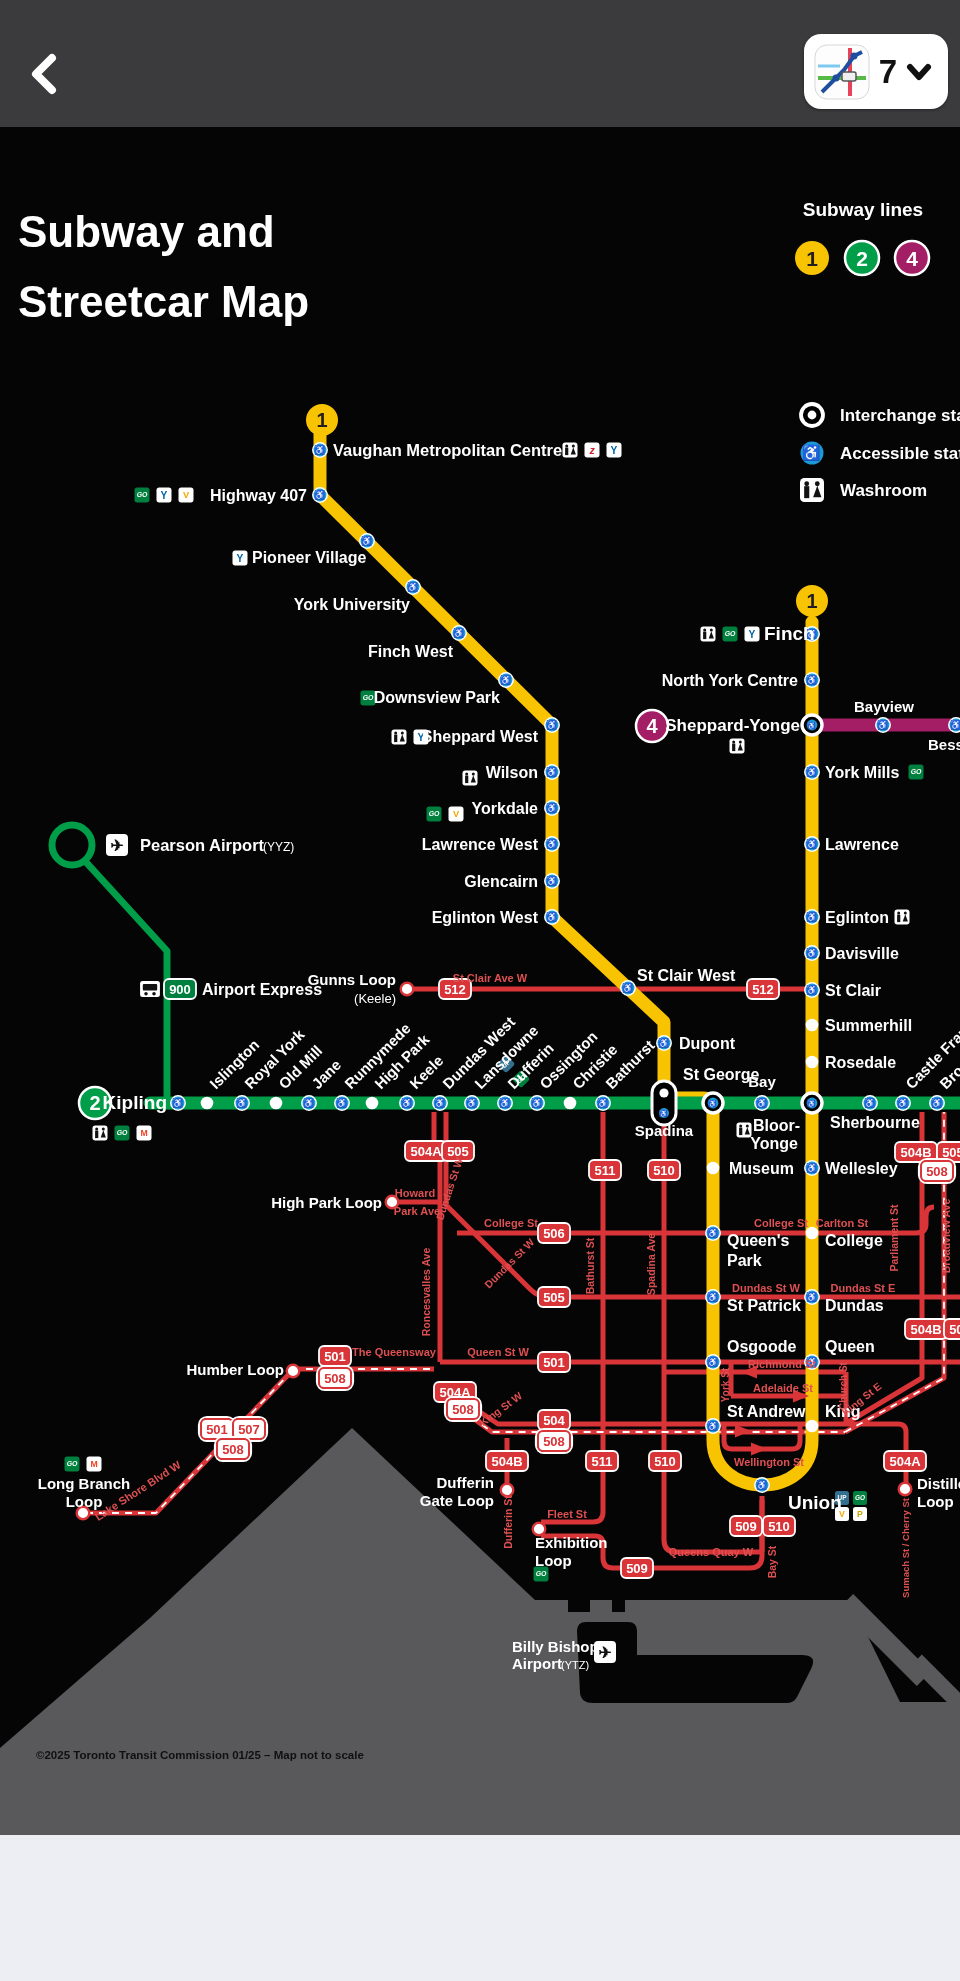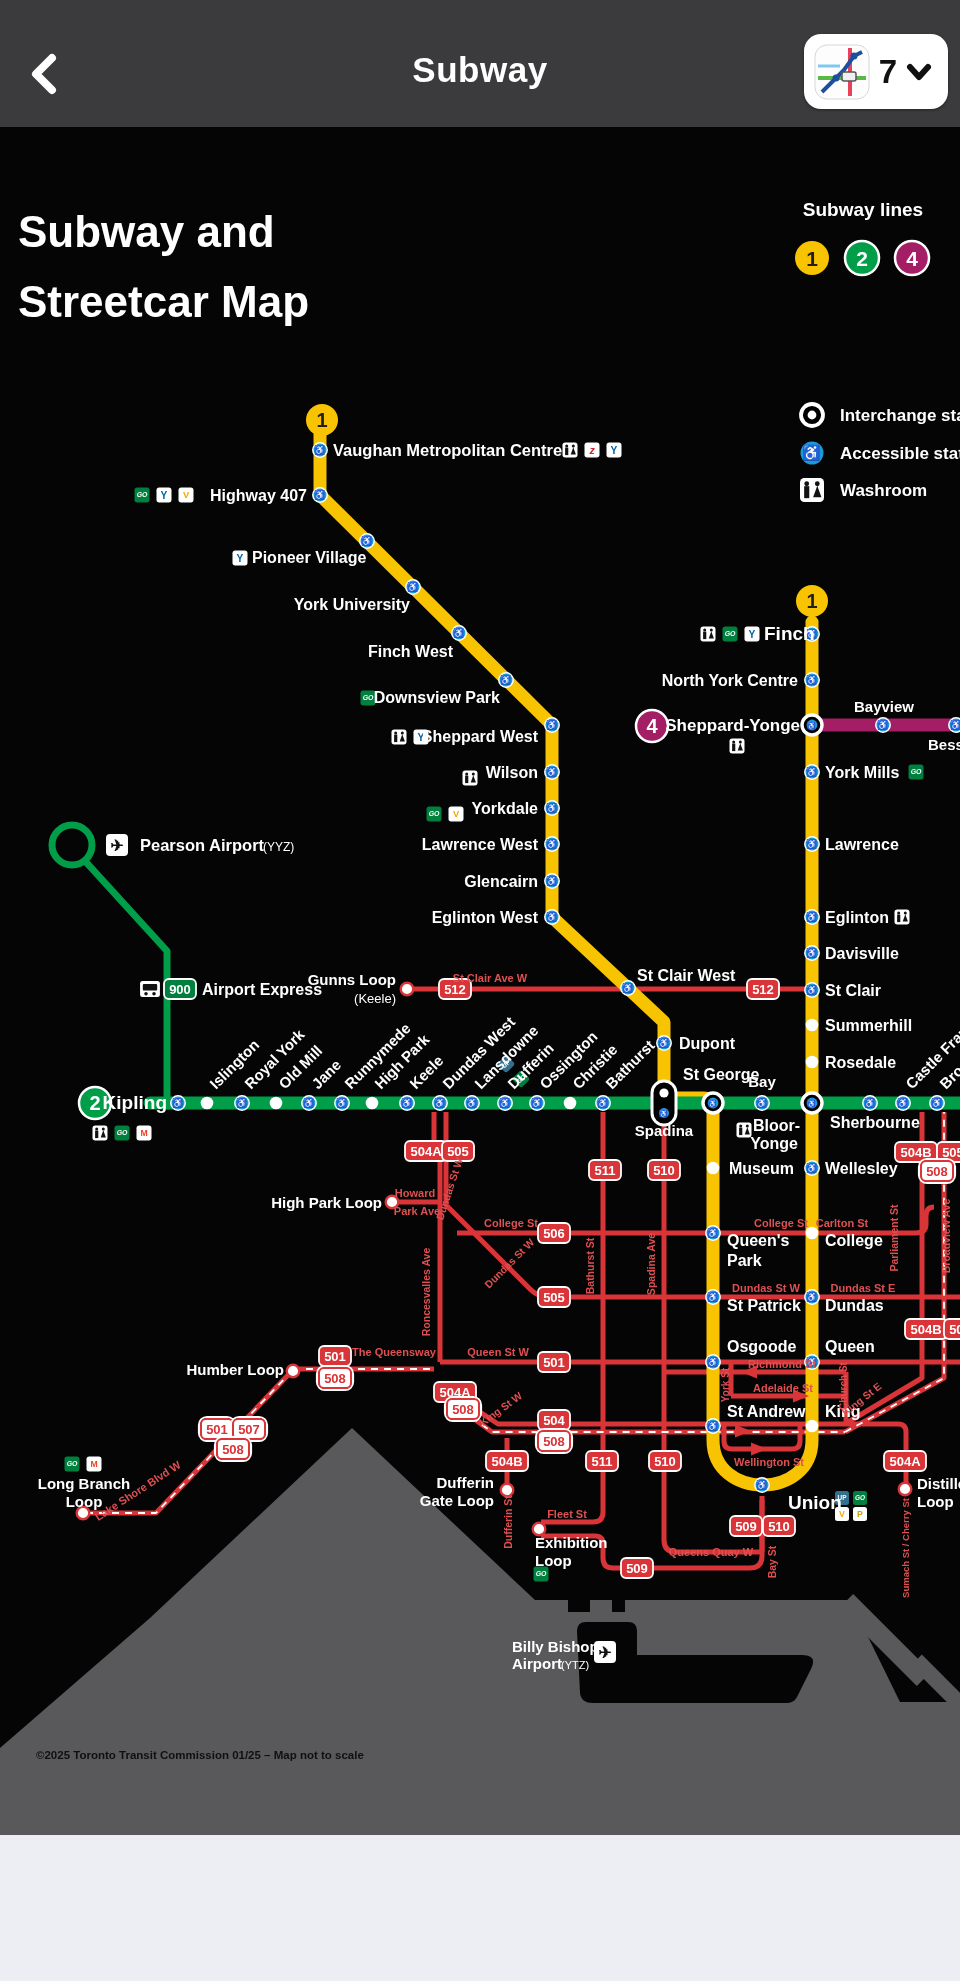--- a/index.html
+++ b/index.html
@@ -17,21 +17,20 @@
 </head>
 <body>
 
 <div class="app">
   <header>
     <button class="back-btn">
       <svg width="56" height="56" viewBox="0 0 56 56">
         <polyline points="34,12 18,28 34,44" fill="none" stroke="#fff" stroke-width="8" stroke-linecap="round" stroke-linejoin="round"></polyline>
       </svg>
     </button>
-    <h1 class="hdr-title">Subway</h1>
     <button class="map-sel">
       <svg width="56" height="56" viewBox="0 0 56 56">
         <rect x="1" y="1" width="54" height="54" rx="12" fill="#fdfdfd" stroke="#d7d7d7"></rect>
         <line x1="4" y1="34" x2="52" y2="34" stroke="#58b947" stroke-width="4"></line>
         <line x1="36" y1="4" x2="36" y2="52" stroke="#e8415a" stroke-width="4"></line>
         <path d="M8,48 L22,34 L30,26 L40,12 L48,8" fill="none" stroke="#1d4f9e" stroke-width="4"></path>
         <line x1="4" y1="22" x2="26" y2="22" stroke="#7dc9f0" stroke-width="3"></line>
         <circle cx="22" cy="34" r="3.5" fill="#1d4f9e"></circle>
         <circle cx="40" cy="12" r="3.5" fill="#1d4f9e"></circle>
         <rect x="28" y="28" width="14" height="9" rx="2" fill="#efefef" stroke="#555" stroke-width="1.5"></rect>

